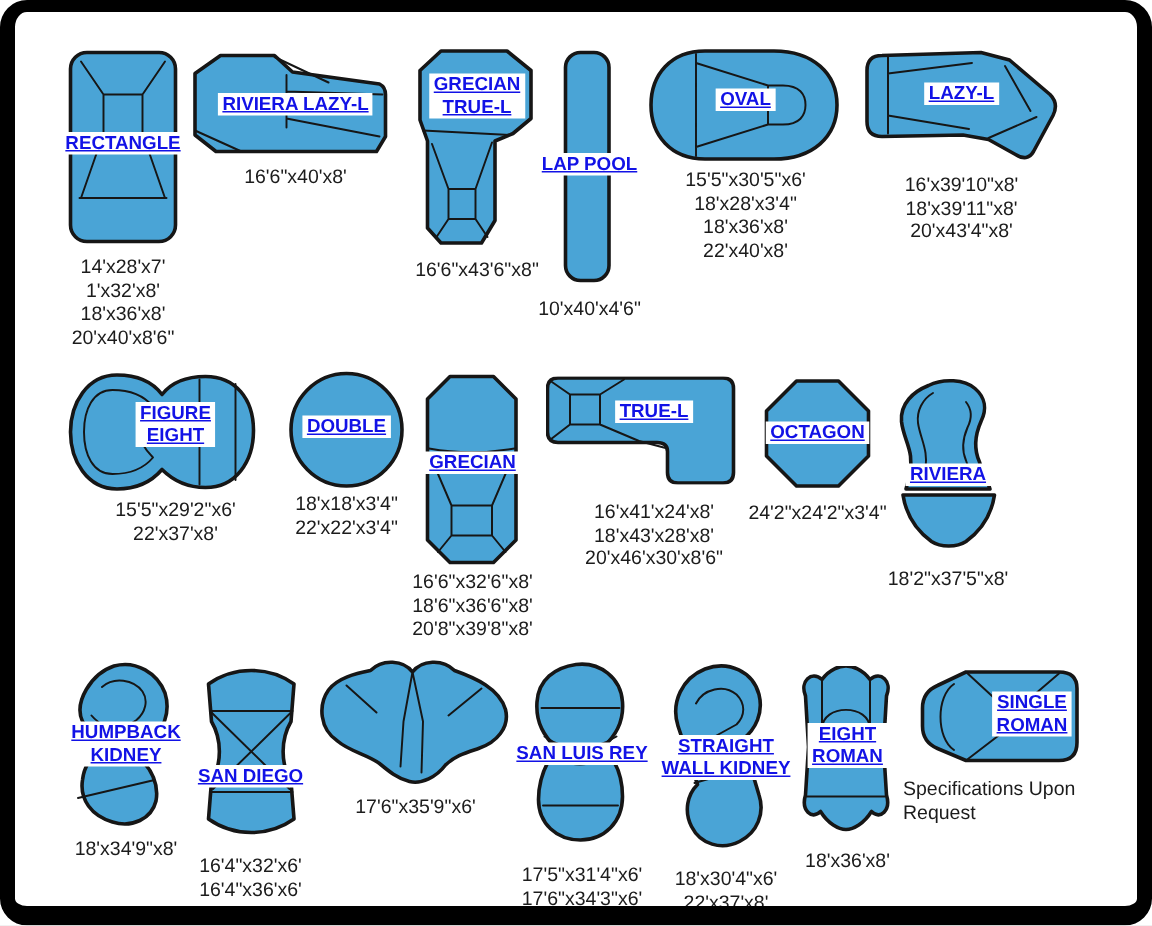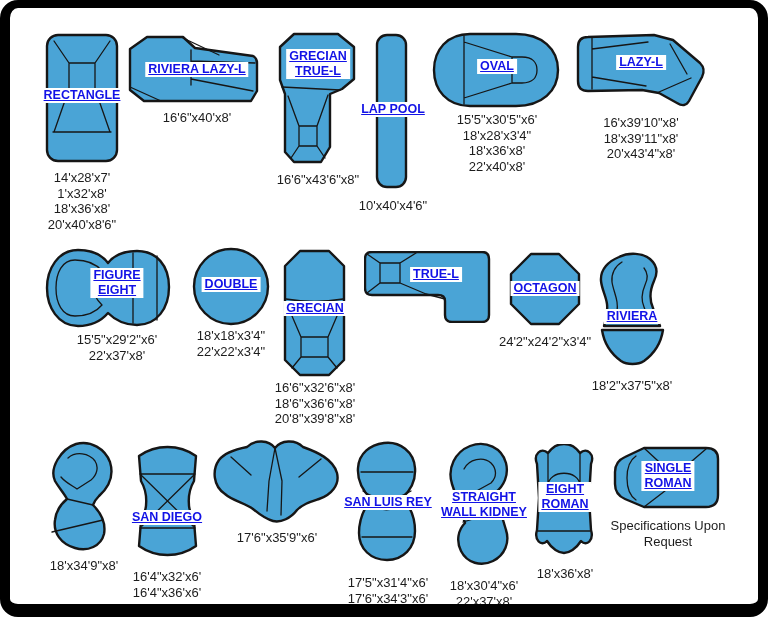--- a/index.html
+++ b/index.html
@@ -10,21 +10,21 @@
   .pool{position:absolute;}
   .pool svg{display:block;}
   .shape-outer{fill:#4AA4D6;stroke:#161616;stroke-width:2.4;stroke-linejoin:round;}
   .shape-in{fill:none;stroke:#161616;stroke-width:1.3;stroke-linejoin:round;stroke-linecap:round;}
   .plabel{position:absolute;transform:translateX(-50%);background:#ffffff;padding:0 3px;
           text-align:center;font-size:12.5px;line-height:15px;font-weight:bold;
           color:#1212E6;z-index:3;white-space:nowrap;cursor:pointer;}
   .plabel span{display:block;text-decoration:underline;}
   .dims{position:absolute;transform:translateX(-50%);text-align:center;font-size:13px;
         line-height:15.5px;color:#1C1C1C;white-space:nowrap;z-index:2;}
-  .note{position:absolute;transform:translateX(-50%);width:132px;text-align:center;
+  .note{position:absolute;transform:translateX(-50%);width:132px;
         font-size:13px;line-height:16px;color:#1C1C1C;z-index:2;}
 </style>
 </head>
 <body>
 
 <div class="stage">
   <div class="frame"></div>
 
   <div class="pool" style="left:45px;top:33px">
     <svg width="74" height="130" viewBox="0 0 74 130">
@@ -157,20 +157,25 @@
 
   <div class="pool" style="left:364px;top:251px">
     <svg width="127" height="72" viewBox="0 0 127 72">
       <path class="shape-outer" d="M8,1 H118 Q125,1 125,8 V64 Q125,71 118,71 H88 Q81,71 81,64 V50 Q81,44 74,44 H8 Q1,44 1,37 V8 Q1,1 8,1 Z"></path>
       <path class="shape-in" d="M16,12 H36 V32 H16 Z M3,3 L16,12 M52,2 L36,12 M3,42 L16,32 M62,43 L36,32 M81,48 L62,43"></path>
     </svg>
   </div>
   <div class="plabel" style="left:436px;top:267px">
     <span>TRUE-L</span>
   </div>
+  <div class="dims" style="left:436px;top:333px">
+    <div>16'x41'x24'x8'</div>
+    <div>18'x43'x28'x8'</div>
+    <div>20'x46'x30'x8'6"</div>
+  </div>
 
   <div class="pool" style="left:509px;top:252px">
     <svg width="72" height="74" viewBox="0 0 72 74">
       <path class="shape-outer" d="M22,2 H50 L70,22 V52 L50,72 H22 L2,52 V22 Z"></path>
     </svg>
   </div>
   <div class="plabel" style="left:545px;top:281px">
     <span>OCTAGON</span>
   </div>
   <div class="dims" style="left:545px;top:334px">
@@ -190,20 +195,24 @@
   <div class="dims" style="left:632px;top:378px">
     <div>18'2"x37'5"x8'</div>
   </div>
 
   <div class="pool" style="left:46px;top:441px">
     <svg width="70" height="111" viewBox="0 0 70 111">
       <path class="shape-outer" d="M30,3 C45,-1 59,8 64,21 C68,34 63,46 53,55 C50,58 48,61 47,64 C55,72 60,82 58,93 C55,105 42,111 29,107 C15,103 7,92 9,79 C10,70 15,63 21,58 C18,52 13,47 9,40 C3,27 15,8 30,3 Z"></path>
       <path class="shape-in" d="M22,17 C30,10 43,12 49,20 C53,26 51,34 45,39 L31,48 M31,48 C25,44 19,41 15,36 M21,58 L47,64 M6,91 L57,79"></path>
     </svg>
   </div>
+  <div class="plabel" style="left:84px;top:481px">
+    <span>HUMPBACK</span>
+    <span>KIDNEY</span>
+  </div>
   <div class="dims" style="left:84px;top:558px">
     <div>18'x34'9"x8'</div>
   </div>
 
   <div class="pool" style="left:134px;top:441px">
     <svg width="67" height="120" viewBox="0 0 67 120">
       <path class="shape-outer" d="M5,15 C22,3 45,3 62,15 L60,40 C53,52 53,68 60,80 L62,105 C45,117 22,117 5,105 L7,80 C14,68 14,52 7,40 Z"></path>
       <path class="shape-in" d="M6,33 H61 M6,87 H61 M6,33 L59,85 M61,33 L8,85"></path>
     </svg>
   </div>
@@ -267,19 +276,19 @@
   <div class="dims" style="left:565px;top:566px">
     <div>18'x36'x8'</div>
   </div>
 
   <div class="pool" style="left:612px;top:446px">
     <svg width="108" height="64" viewBox="0 0 108 64">
       <path class="shape-outer" d="M32,2 H94 Q106,2 106,13 V49 Q106,61 94,61 H32 L13,53 C6,50 3,45 3,38 V26 C3,19 6,14 13,11 Z"></path>
       <path class="shape-in" d="M24,10 C12,18 12,46 24,54 M32,2 L58,26 M94,3 L66,27 M32,61 L62,38 M66,27 L62,38"></path>
     </svg>
   </div>
-  <div class="plabel" style="left:668px;top:461px">
+  <div class="plabel" style="left:688px;top:461px">
     <span>SINGLE</span>
     <span>ROMAN</span>
   </div>
   <div class="note" style="left:668px;top:518px">Specifications Upon Request</div>
 
 </div>
 
 </body></html>

